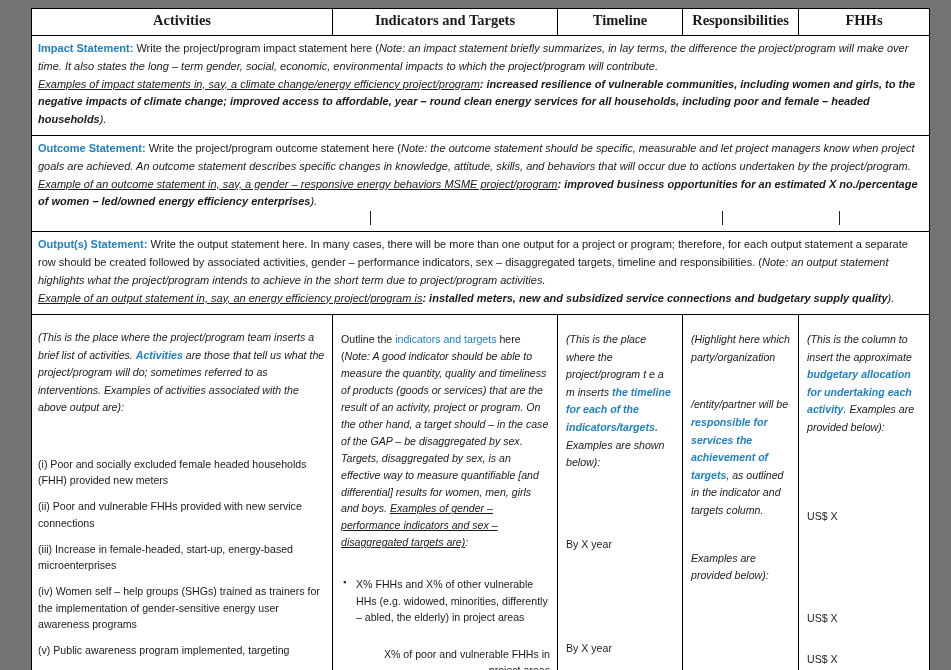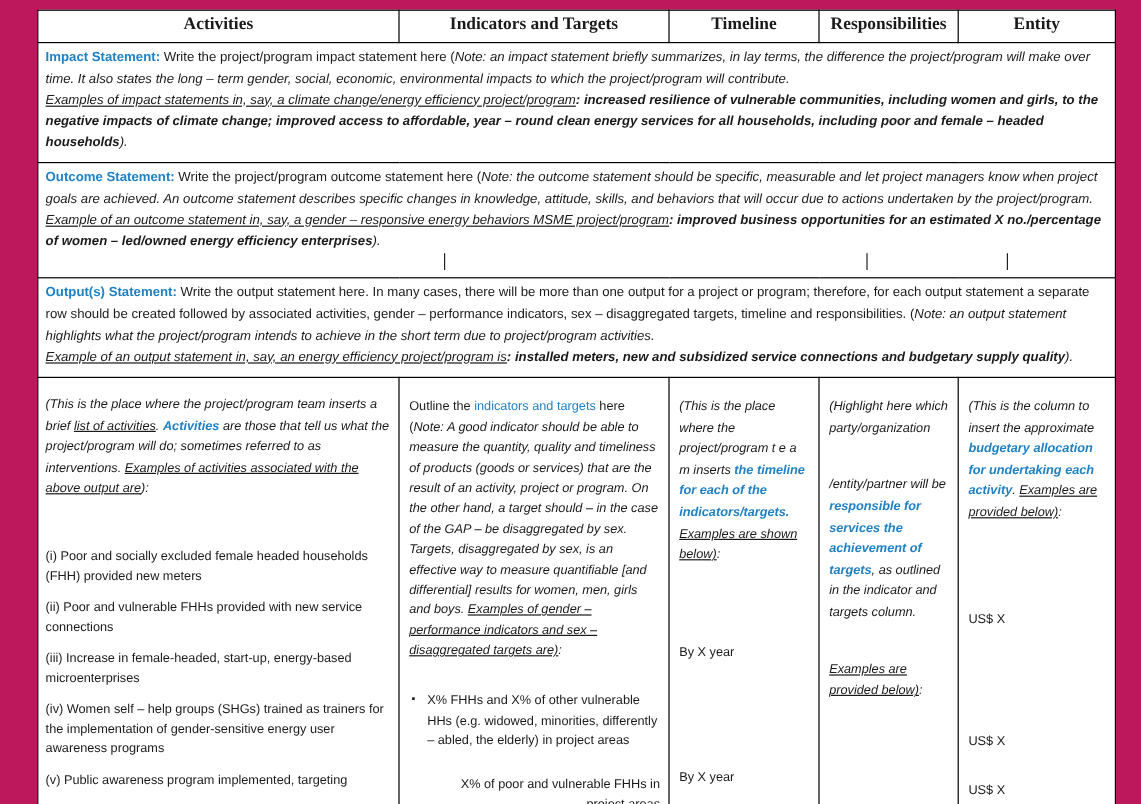--- a/index.html
+++ b/index.html
@@ -2,21 +2,21 @@
 <html><head>
 <meta charset="utf-8">
 <style>
   html,body{margin:0;padding:0;background:#ffffff;}
   body{
     width:951px;height:670px;
     font-family:"Liberation Sans", sans-serif;
     color:#1a1a1a;
     -webkit-font-smoothing:antialiased;
   }
-  .page{position:relative;width:951px;height:670px;background:#be185d;overflow:hidden;}
+  .page{position:relative;width:951px;height:670px;background:#737373;overflow:hidden;}
   table.matrix{
     position:absolute;
     left:31px; top:8px;
     width:898px;
     border-collapse:collapse;
     table-layout:fixed;
     background:#fff;
   }
   table.matrix td, table.matrix th{
     border:1px solid #000;
@@ -50,21 +50,21 @@
     line-height:1.62;
     padding:7px 8px 8px 8px;
   }
   .stmt p{margin:0 0 0 0;}
   .stmt p + p{margin-top:0;}
   .lbl{color:#1f81c4;font-weight:bold;}
   .blue{color:#1f81c4;}
   .blue-bi{color:#1f81c4;font-weight:bold;font-style:italic;}
   .it{font-style:italic;}
   .bi{font-weight:bold;font-style:italic;}
-  .u{text-decoration:underline;}
+  .u{}
   .uit{font-style:italic;text-decoration:underline;}
   .b{font-weight:normal;}
 
   
   .ticks{position:relative;height:14px;}
   .tick{position:absolute;top:0;width:1px;height:14px;background:#222;}
 
   
   .body-cell{
     font-size:10.6px;
@@ -123,21 +123,21 @@
         <col class="c4">
         <col class="c5">
     </colgroup>
 
     <thead>
       <tr>
         <th>Activities</th>
         <th>Indicators and Targets</th>
         <th>Timeline</th>
         <th>Responsibilities</th>
-        <th>Entity</th>
+        <th>FHHs</th>
       </tr>
     </thead>
 
     <tbody>
 
       <tr>
         <td class="stmt" colspan="5">
           <p><span class="lbl">Impact Statement:</span><span> Write the project/program impact statement here (</span><span class="it">Note: an impact statement briefly summarizes, in lay terms, the difference the project/program   will make over time. It also states the long – term gender, social, economic, environmental impacts to which the project/program will contribute.</span></p>
           <p><span class="uit">Examples of impact statements in, say, a climate change/energy efficiency project/program</span><span class="bi">: increased resilience of vulnerable communities, including women   and girls, to the negative impacts of climate change; improved access to affordable, year – round clean energy services for all households,   including poor and female – headed households</span><span class="it">).</span></p>
         </td>

